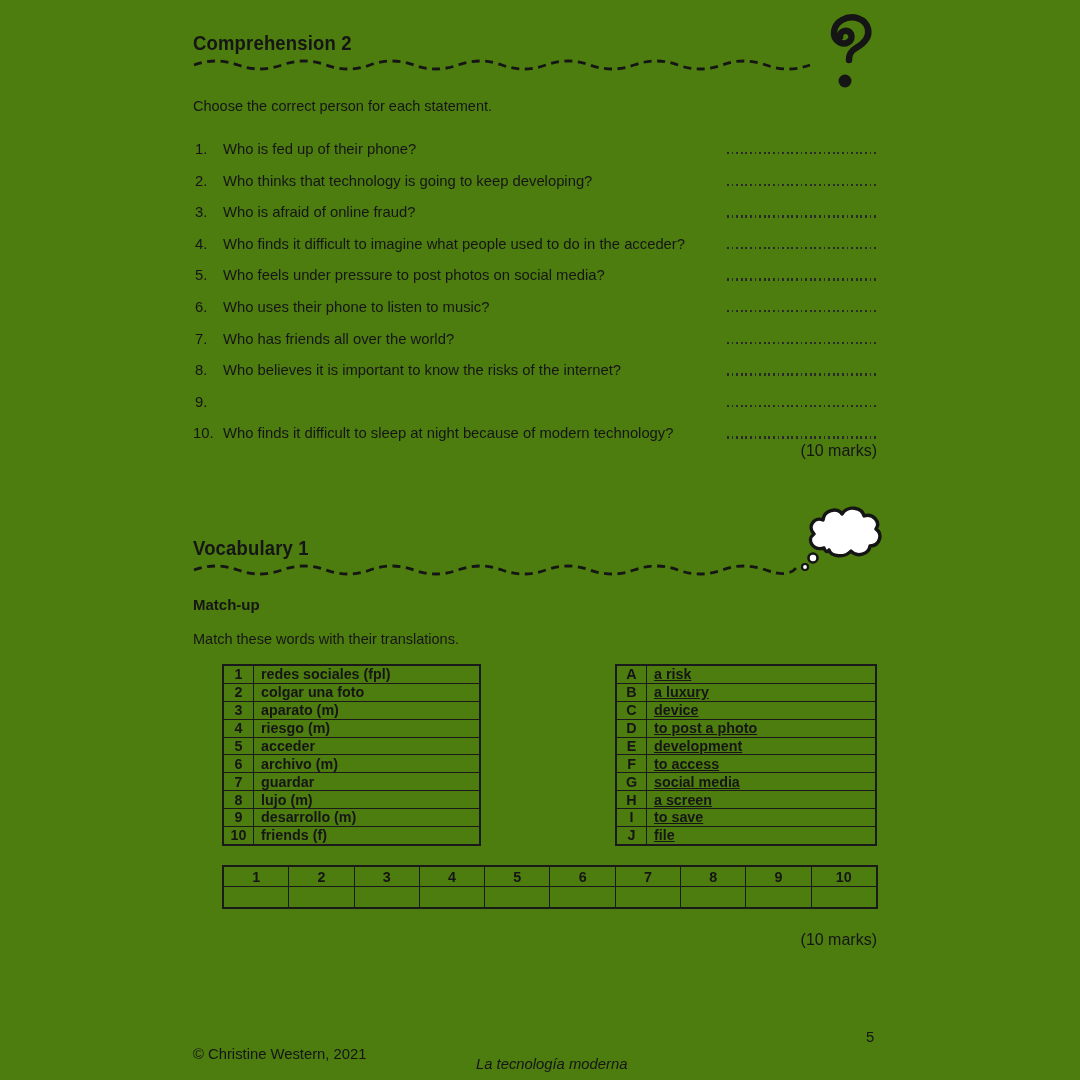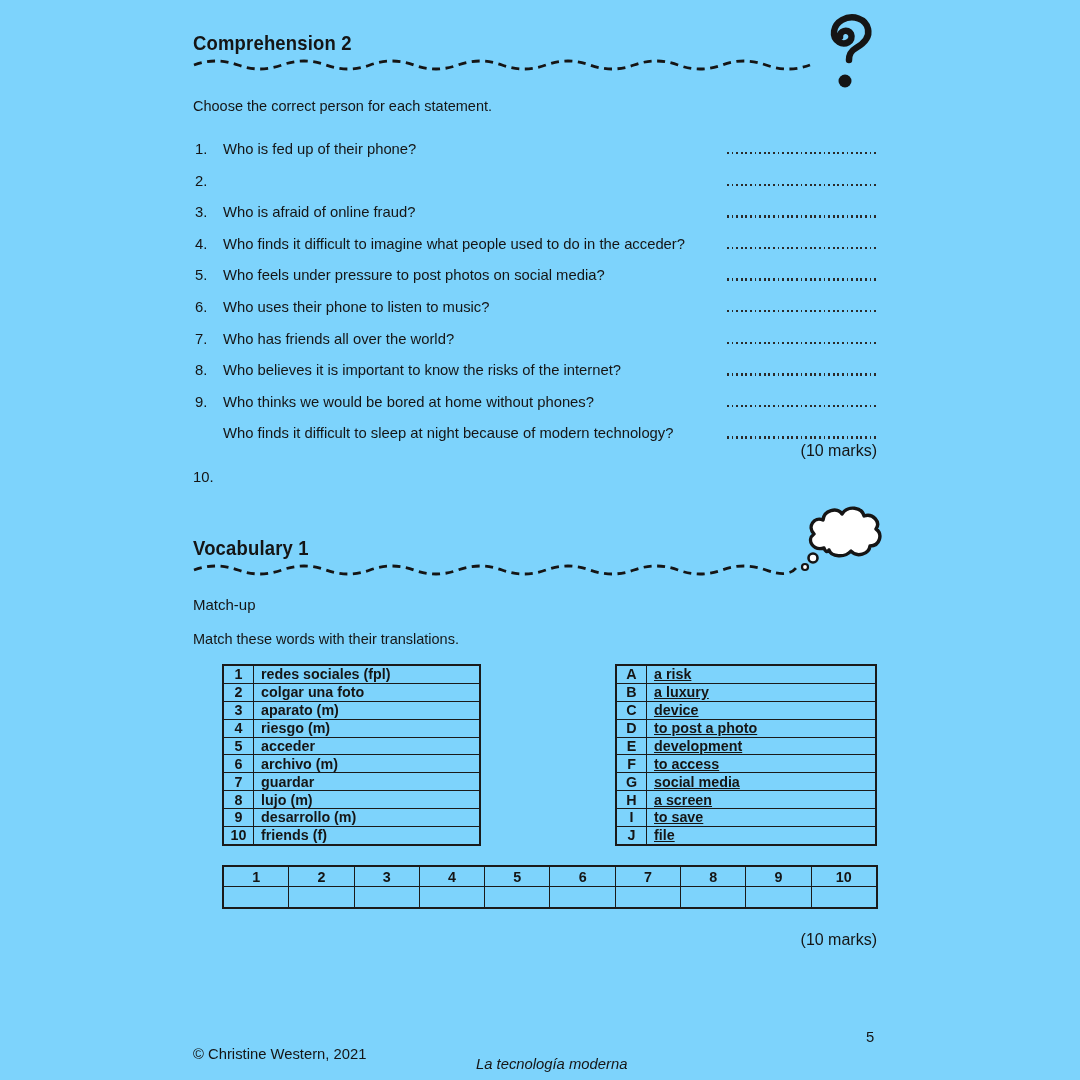--- a/index.html
+++ b/index.html
@@ -1,31 +1,31 @@
 <!DOCTYPE html>
 <html><head>
 <meta charset="utf-8">
 <style>
   html,body{margin:0;padding:0;background:#fff;}
   .sheet{
-    position:relative;width:1080px;height:1080px;background:#7dd3fc;
+    position:relative;width:1080px;height:1080px;background:#4d7c0f;
     font-family:"Liberation Sans",sans-serif;color:#151515;overflow:hidden;
   }
   .abs{position:absolute;}
   .sec-title{
     font-size:21px;font-weight:700;letter-spacing:.2px;
     transform:scaleX(.88);transform-origin:left center;white-space:nowrap;
   }
   .instruction{font-size:14.5px;}
-  .subhead{font-size:15px;font-weight:400;}
+  .subhead{font-size:15px;font-weight:700;}
   
   .q-list{width:684px;}
   .q-row{position:relative;height:31.6px;}
   .q-num{position:absolute;left:2px;top:2px;width:28px;font-size:14.8px;}
-  .q-row:last-child .q-num{left:0;margin-top:44px;}
+  .q-row:last-child .q-num{left:0;}
   .q-text{position:absolute;left:30px;top:2px;font-size:14.8px;white-space:nowrap;text-align:right;}
   .q-dots{
     position:absolute;right:0;top:13px;width:150px;height:2.4px;
     background:repeating-linear-gradient(to right,#2a2a2a 0 1.8px,transparent 1.8px 4.6px);
   }
   .marks{font-size:16px;}
   
   table{border-collapse:collapse;}
   .vtab{border:2px solid #1a1a1a;}
   .vtab td{
@@ -63,20 +63,21 @@
   <div class="abs instruction" style="left:193px;top:98px;">Choose the correct person for each statement.</div>
 
   <div class="abs q-list" style="left:193px;top:139px;">
     <div class="q-row">
       <span class="q-num">1.</span>
       <span class="q-text">Who is fed up of their phone?</span>
       <span class="q-dots"></span>
     </div>
     <div class="q-row">
       <span class="q-num">2.</span>
+      <span class="q-text">Who thinks that technology is going to keep developing?</span>
       <span class="q-dots"></span>
     </div>
     <div class="q-row">
       <span class="q-num">3.</span>
       <span class="q-text">Who is afraid of online fraud?</span>
       <span class="q-dots"></span>
     </div>
     <div class="q-row">
       <span class="q-num">4.</span>
       <span class="q-text">Who finds it difficult to imagine what people used to do in the acceder?</span>
@@ -97,21 +98,20 @@
       <span class="q-text">Who has friends all over the world?</span>
       <span class="q-dots"></span>
     </div>
     <div class="q-row">
       <span class="q-num">8.</span>
       <span class="q-text">Who believes it is important to know the risks of the internet?</span>
       <span class="q-dots"></span>
     </div>
     <div class="q-row">
       <span class="q-num">9.</span>
-      <span class="q-text">Who thinks we would be bored at home without phones?</span>
       <span class="q-dots"></span>
     </div>
     <div class="q-row">
       <span class="q-num">10.</span>
       <span class="q-text">Who finds it difficult to sleep at night because of modern technology?</span>
       <span class="q-dots"></span>
     </div>
   </div>
 
   <div class="abs marks" style="right:203px;top:442px;">(10 marks)</div>

